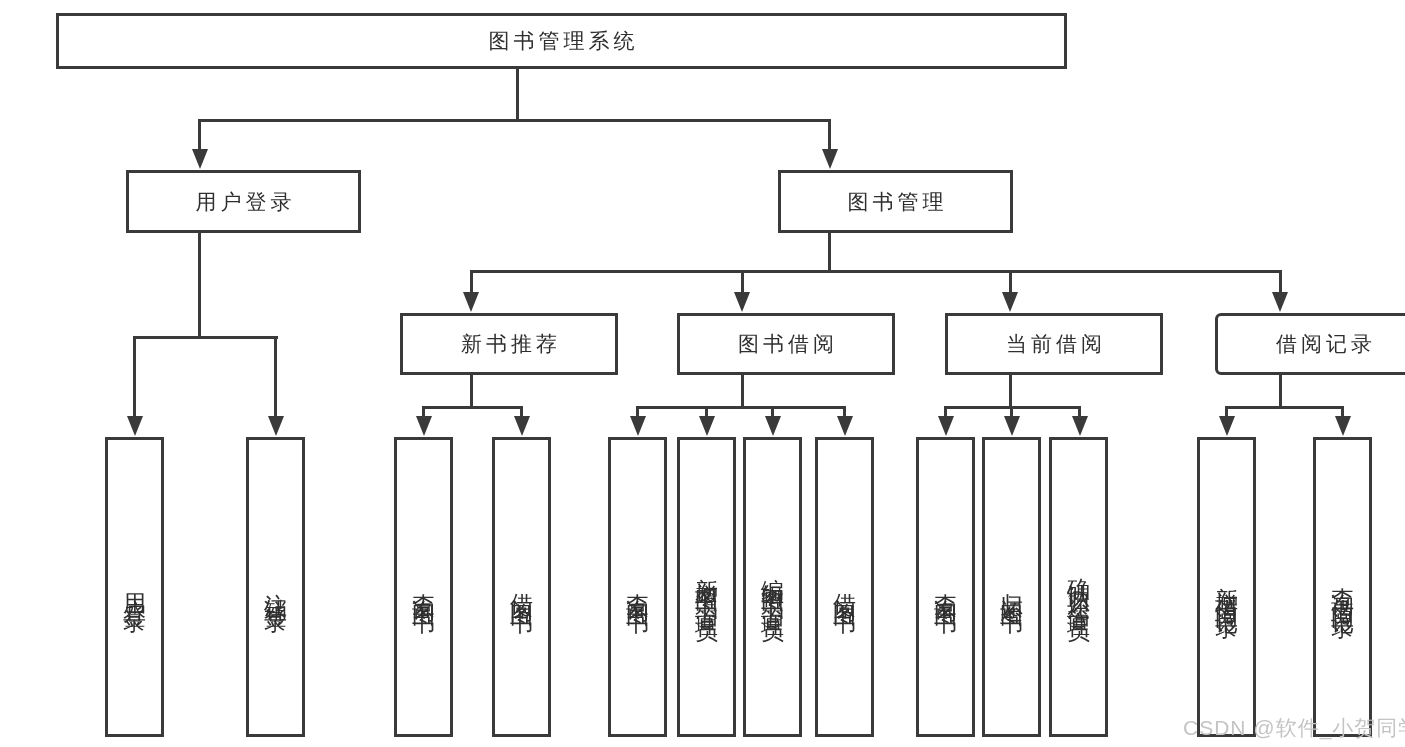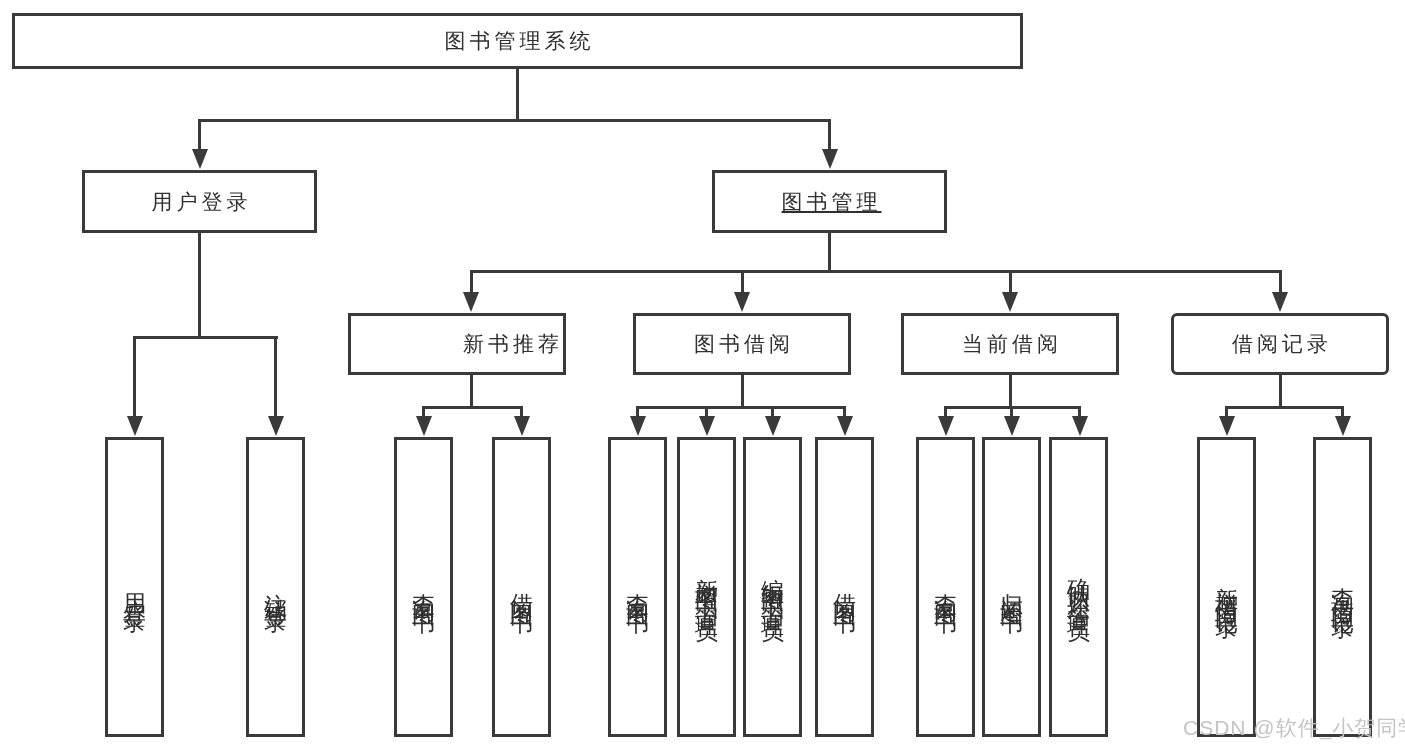--- a/index.html
+++ b/index.html
@@ -23,20 +23,21 @@
     display: flex;
     align-items: center;
     justify-content: center;
     color: #2f2f2f;
   }
   .hnode {
     font-size: 21px;
     letter-spacing: 4px;
     text-indent: 4px;
     white-space: nowrap;
+    margin-left: 44px;
   }
   .root-node   { left: 12px;  top: 13px;  width: 1011px; height: 56px; }
   .l2-node     { top: 170px;  width: 235px; height: 63px; }
   .l3-node     { top: 313px;  width: 218px; height: 62px; }
   .leaf-node   { top: 437px;  width: 59px;  height: 300px; }
   .vtext {
     writing-mode: vertical-rl;
     text-orientation: mixed;
     font-size: 23px;
     letter-spacing: 6px;
@@ -72,25 +73,25 @@
 
 <div id="canvas">
 
   <div class="node hnode root-node">
     <span>图书管理系统</span>
   </div>
 
   <div class="node hnode l2-node" style="left:82px;">
     <span>用户登录</span>
   </div>
-  <div class="node hnode l2-node" style="left:712px;text-decoration:underline;">
+  <div class="node hnode l2-node" style="left:734px;">
     <span>图书管理</span>
   </div>
 
-  <div class="node hnode l3-node" style="left:348px;justify-content:flex-end;">
+  <div class="node hnode l3-node" style="left:356px;">
     <span>新书推荐</span>
   </div>
   <div class="node hnode l3-node" style="left:901px;">
     <span>当前借阅</span>
   </div>
   <div class="node hnode l3-node" style="left:633px;">
     <span>图书借阅</span>
   </div>
   <div class="node hnode l3-node" style="left:1171px;border-radius:6px;">
     <span>借阅记录</span>

